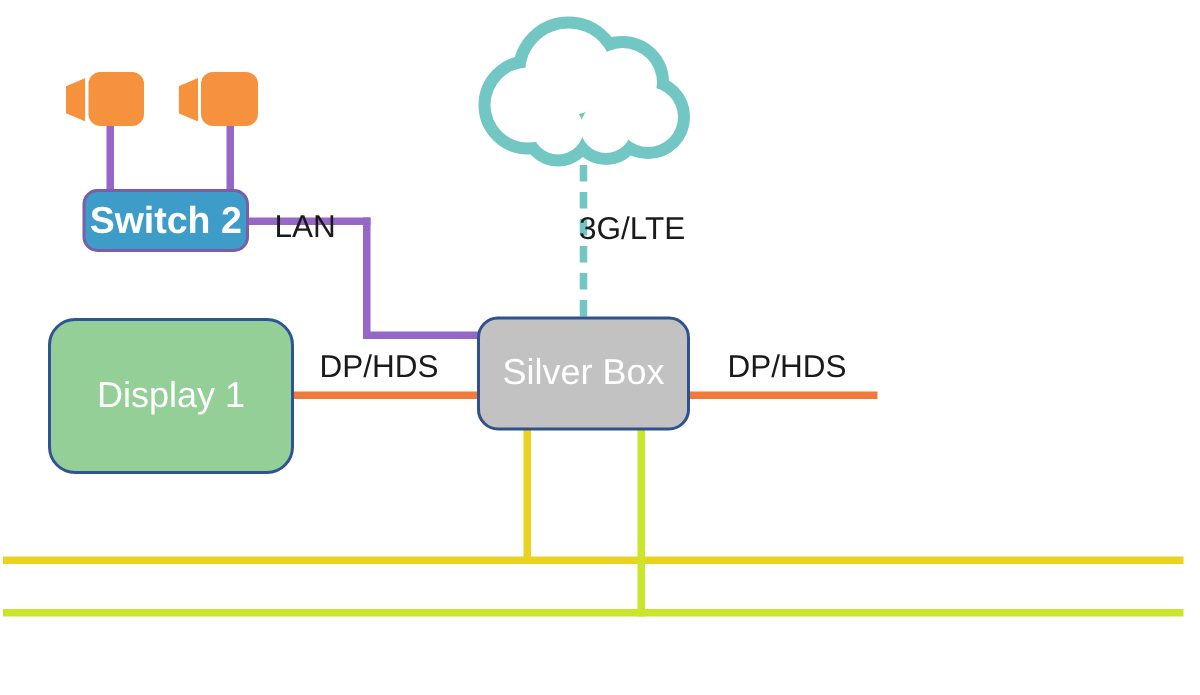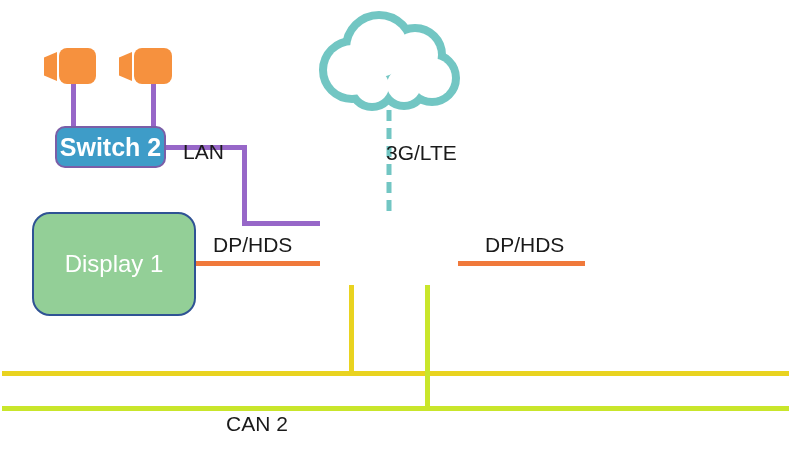--- a/index.html
+++ b/index.html
@@ -118,21 +118,23 @@
   <div class="cam-body cam-body2" style="background-color: rgb(246, 145, 62);"></div>
 
   <div class="node node-switch" style="background-color: rgb(62, 156, 200); border-color: rgb(123, 94, 167);">
     <span>Switch 2</span>
   </div>
 
   <div class="node node-display1" style="background-color: rgb(147, 207, 151); border-color: rgb(47, 83, 148);">
     <span>Display 1</span>
   </div>
 
+  <div class="node node-silver" style="background-color: rgb(194, 194, 194); border-color: rgb(48, 80, 142);">
+    <span>Silver Box</span>
+  </div>
 
 
   <div class="link-label lan-label">LAN</div>
   <div class="link-label lte-label">3G/LTE</div>
   <div class="link-label dp-label-l">DP/HDS</div>
   <div class="link-label dp-label-r">DP/HDS</div>
-  <div class="link-label can2-label">CAN 2</div>
 
 </div>
 
 </body></html>

